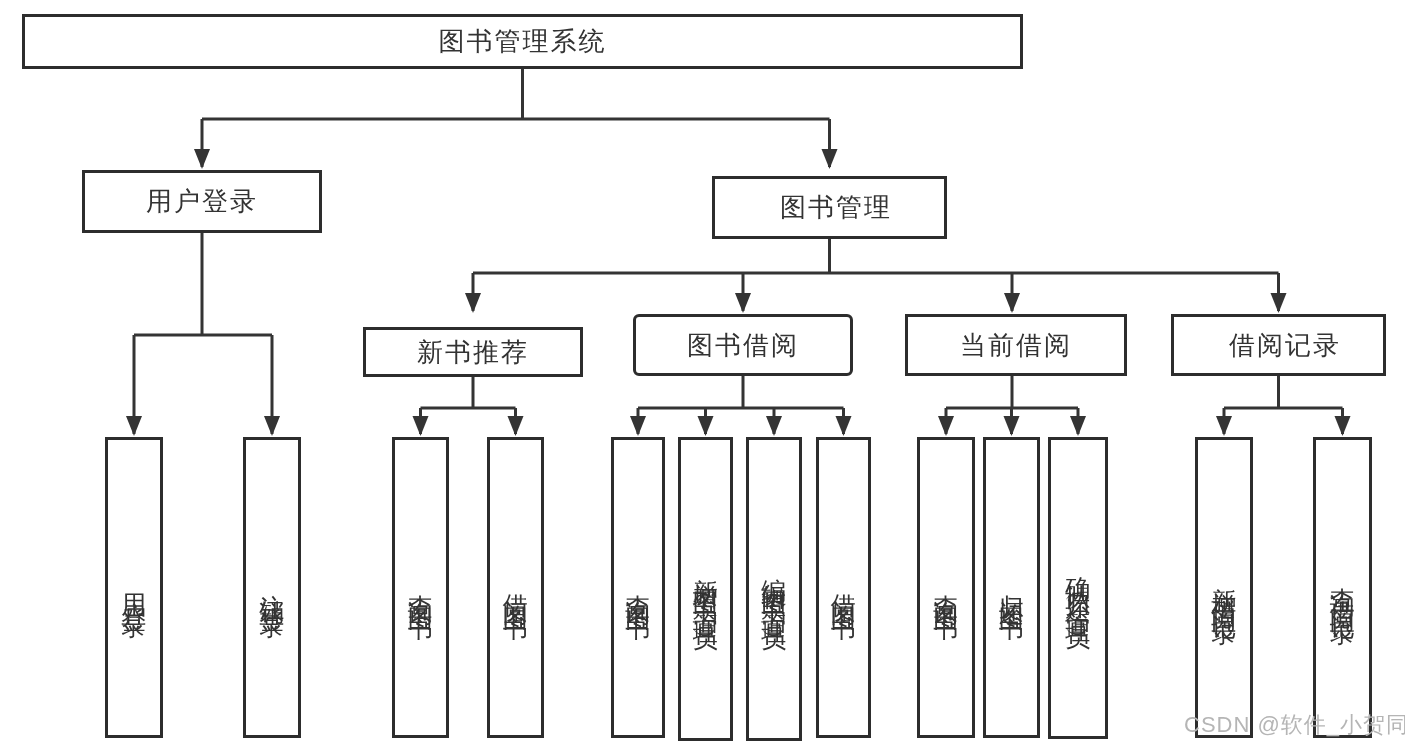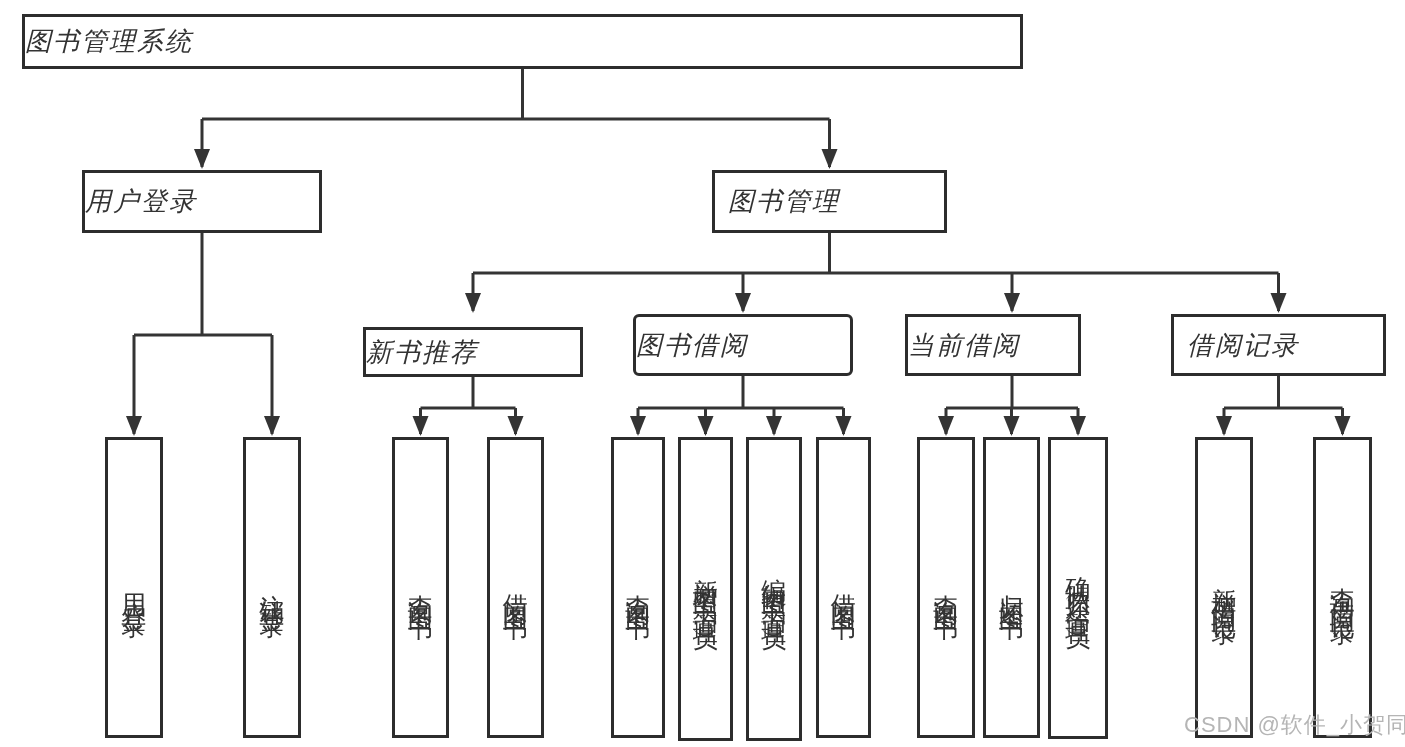--- a/index.html
+++ b/index.html
@@ -8,25 +8,24 @@
     width:1405px; height:747px;
     background:#ffffff;
     font-family:"Liberation Sans","DejaVu Sans",sans-serif;
     overflow:hidden;
   }
   .box {
     position:absolute;
     box-sizing:border-box;
     border:3px solid #2d2d2d;
     background:#ffffff;
-    display:flex; align-items:center; justify-content:flex-start;
+    display:flex; align-items:center; justify-content:center;
     font-size:26px; letter-spacing:2px; color:#333333;
     white-space:nowrap;
     z-index:2;
-    font-style:italic;
   }
   .leaf {
     position:absolute;
     box-sizing:border-box;
     border:3px solid #2d2d2d;
     background:#ffffff;
     display:flex; align-items:center; justify-content:center;
     z-index:2;
   }
   .vtext {
@@ -102,31 +101,31 @@
     </g>
   </svg>
 
   <div class="box" style="left:22px; top:14px; width:1001px; height:55px;">
     <span>图书管理系统</span>
   </div>
 
   <div class="box" style="left:82px; top:170px; width:240px; height:63px;">
     <span>用户登录</span>
   </div>
-  <div class="box" style="left:712px; top:170px; width:235px; height:63px;padding-left:13px;">
+  <div class="box" style="left:712px; top:176px; width:235px; height:63px;padding-left:13px;">
     <span>图书管理</span>
   </div>
 
   <div class="box" style="left:363px; top:327px; width:220px; height:50px;">
     <span>新书推荐</span>
   </div>
   <div class="box" style="left:633px; top:314px; width:220px; height:62px;border-radius:6px;">
     <span>图书借阅</span>
   </div>
-  <div class="box" style="left:905px; top:314px; width:176px; height:62px;">
+  <div class="box" style="left:905px; top:314px; width:222px; height:62px;">
     <span>当前借阅</span>
   </div>
   <div class="box" style="left:1171px; top:314px; width:215px; height:62px;padding-left:13px;">
     <span>借阅记录</span>
   </div>
 
   <div class="leaf" style="left:105px; top:437px; width:58px; height:301px;">
     <span class="vtext">用户登录</span>
   </div>
   <div class="leaf" style="left:243px; top:437px; width:58px; height:301px;">

